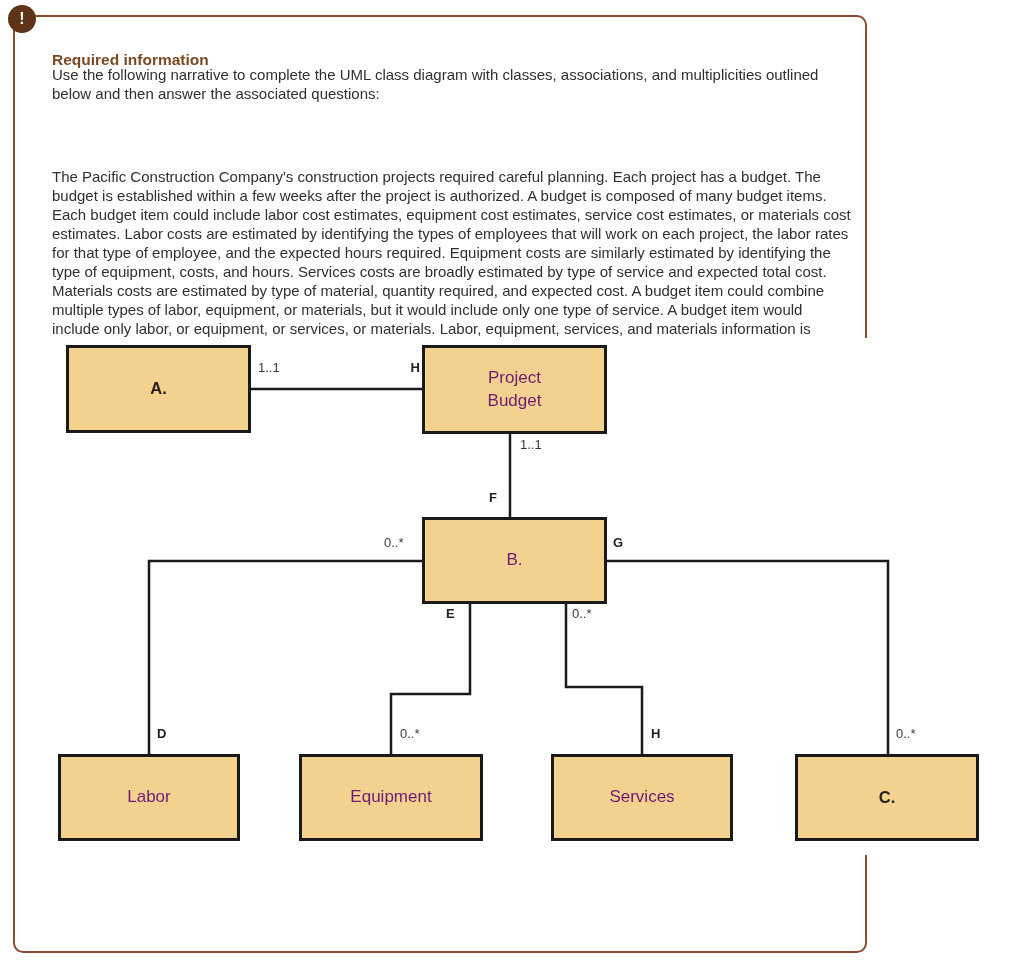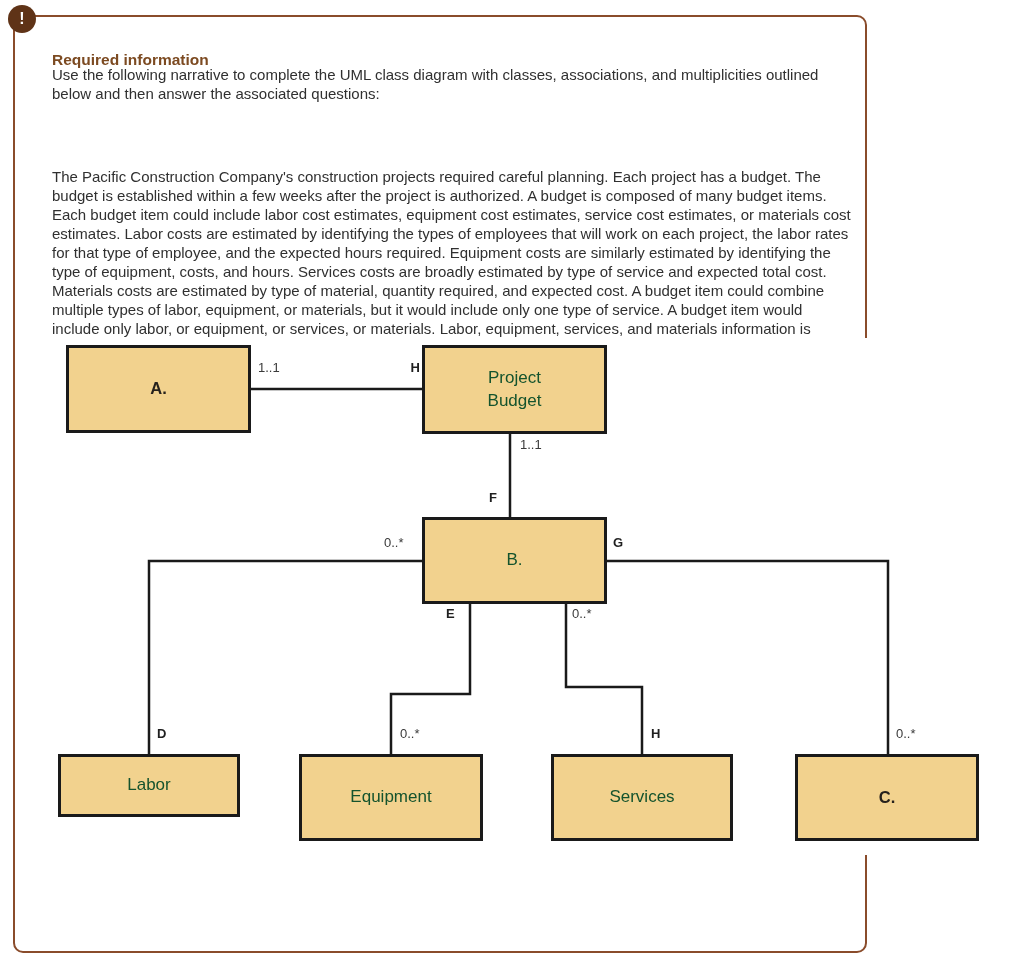--- a/index.html
+++ b/index.html
@@ -34,29 +34,29 @@
   
   .diagram {
     position:absolute; left:20px; top:338px; width:994px; height:517px;
     background:#ffffff; z-index:3;
   }
   .lines { position:absolute; left:0; top:0; width:994px; height:517px; }
 
   .uml-class {
     position:absolute; background:#F2D28E; border:3px solid #1A1A1A;
     display:flex; align-items:center; justify-content:center;
-    font-size:17px; color:#14532d; text-align:center; white-space:pre-line;
+    font-size:17px; color:#701a75; text-align:center; white-space:pre-line;
     line-height:1.3;
   }
   .uml-class.bold-label { font-weight:bold; color:#26211C; font-size:16.5px; }
 
   .class-a         { left:46px;  top:7px;   width:185px; height:88px; }
   .class-pb        { left:402px; top:7px;   width:185px; height:89px; }
   .class-b         { left:402px; top:179px; width:185px; height:87px; }
-  .class-labor     { left:38px;  top:416px; width:182px; height:63px; }
+  .class-labor     { left:38px;  top:416px; width:182px; height:87px; }
   .class-equipment { left:279px; top:416px; width:184px; height:87px; }
   .class-services  { left:531px; top:416px; width:182px; height:87px; }
   .class-c         { left:775px; top:416px; width:184px; height:87px; }
 
   .edge-label {
     position:absolute; font-size:13px; color:#3A3A3A; white-space:nowrap;
   }
   .edge-label.letter { font-weight:bold; color:#1F1F1F; }
 
   .lbl-a-pb-mult      { left:238px; top:22px;  }

